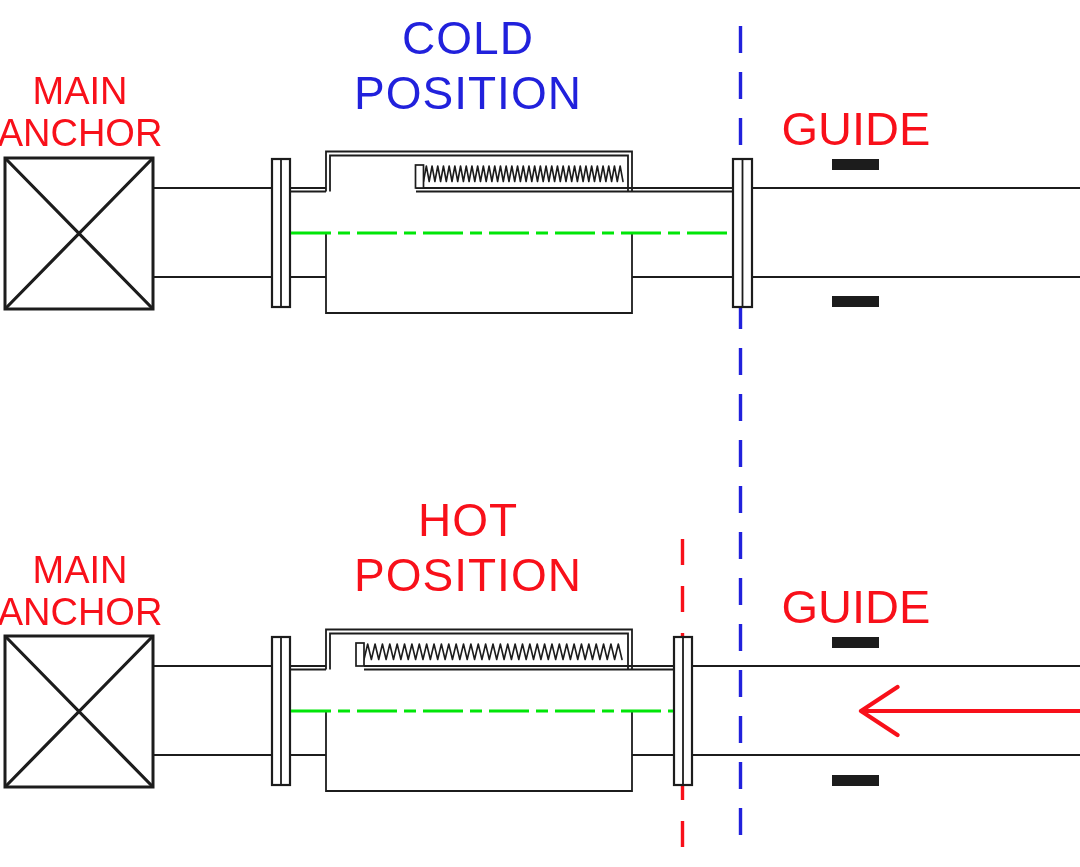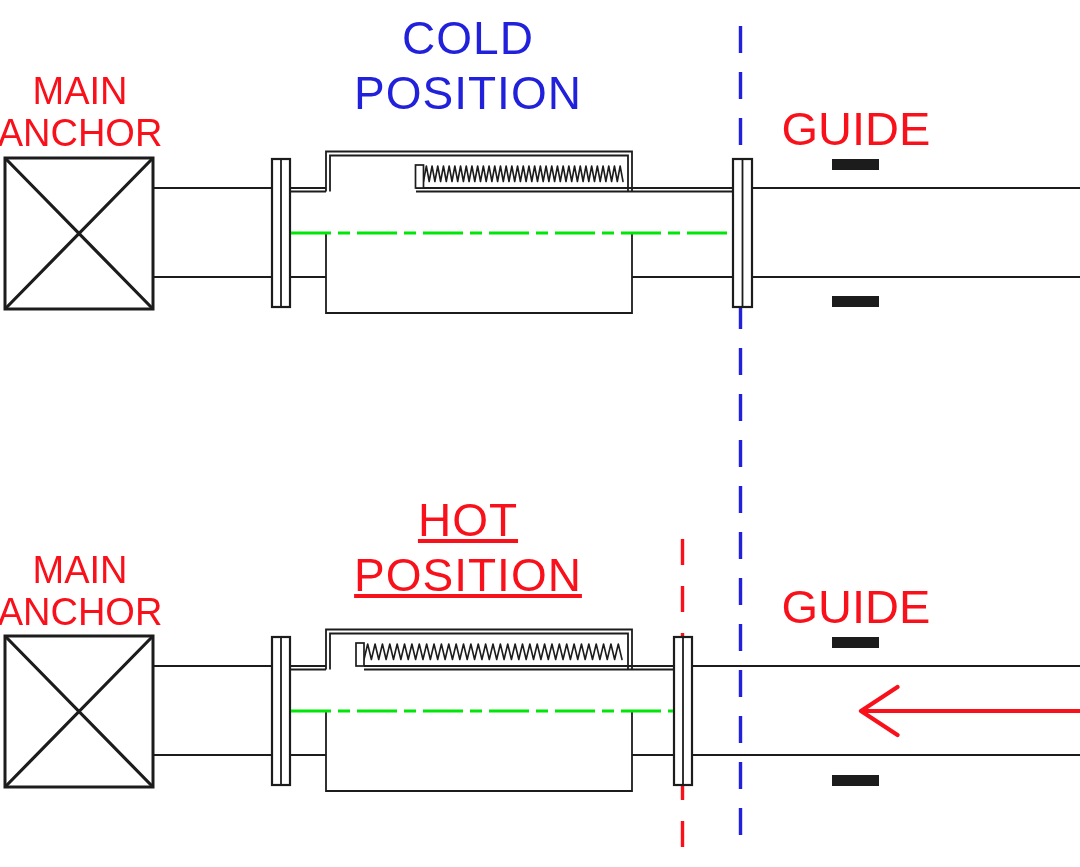--- a/index.html
+++ b/index.html
@@ -107,21 +107,21 @@
     <div>POSITION</div>
   </div>
 
   <div class="label anchor-label" style="left:-5px;top:50px;width:170px;">
     <div>MAIN</div>
     <div>ANCHOR</div>
   </div>
 
   <div class="label guide-label" style="left:776px;top:88px;width:160px;">GUIDE</div>
 
-  <div class="label title-label c-red" style="left:268px;top:473px;width:400px;text-decoration:underline;">
+  <div class="label title-label c-red" style="left:268px;top:473px;width:400px;">
     <div>HOT</div>
     <div>POSITION</div>
   </div>
 
   <div class="label anchor-label" style="left:-5px;top:529px;width:170px;">
     <div>MAIN</div>
     <div>ANCHOR</div>
   </div>
 
   <div class="label guide-label" style="left:776px;top:566px;width:160px;">GUIDE</div>

